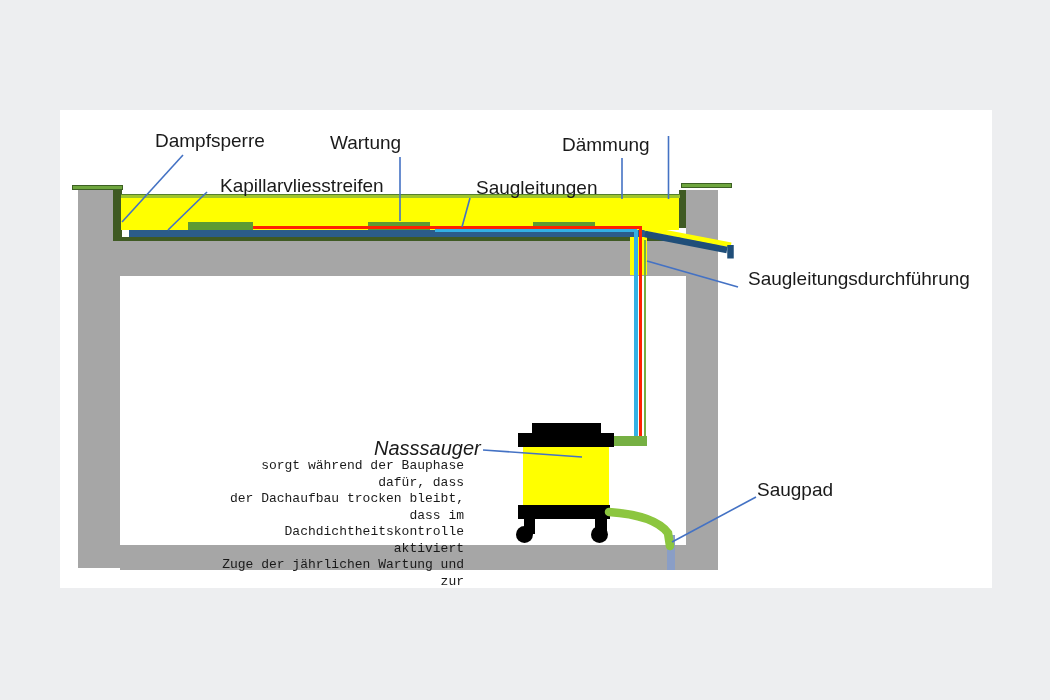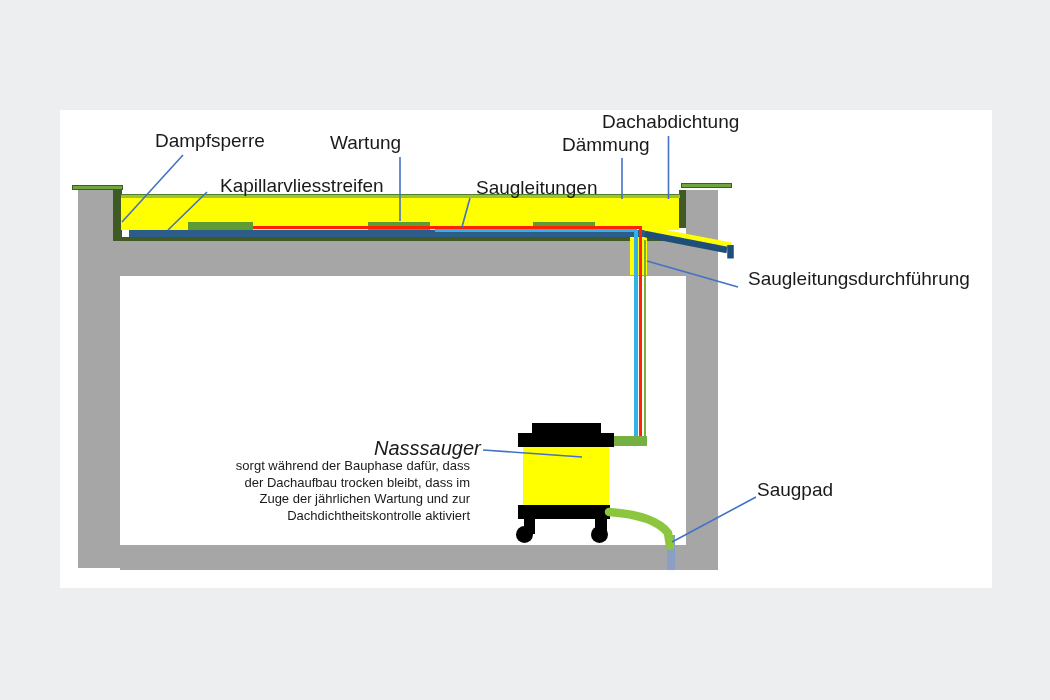--- a/index.html
+++ b/index.html
@@ -85,25 +85,24 @@
       <path d="M 483,450 L 582,457"></path>
       <path d="M 756,497 L 672,542"></path>
     </g>
   </svg>
 
   <div class="label" style="left:155px;top:130px;">Dampfsperre</div>
   <div class="label" style="left:330px;top:132px;">Wartung</div>
   <div class="label" style="left:220px;top:175px;text-align:right;">Kapillarvliesstreifen</div>
   <div class="label" style="left:464px;top:177px;margin-left:12px;">Saugleitungen</div>
   <div class="label" style="left:562px;top:134px;">Dämmung</div>
-  <div class="label" style="left:602px;top:111px;">Dachabdichtung</div>
   <div class="label" style="left:739px;top:268px;margin-left:9px;">Saugleitungsdurchführung</div>
   <div class="label" style="left:374px;top:437px;font-size:20px;font-style:italic;">Nasssauger</div>
   <div class="label" style="left:757px;top:479px;">Saugpad</div>
 
-  <div class="desc" style="left:220px;top:458px;width:250px;">
+  <div class="desc" style="left:214px;top:458px;width:250px;font-family:Liberation Mono, monospace;">
     <div>sorgt während der Bauphase dafür, dass</div>
     <div>der Dachaufbau trocken bleibt, dass im</div>
+    <div>Dachdichtheitskontrolle aktiviert</div>
     <div>Zuge der jährlichen Wartung und zur</div>
-    <div>Dachdichtheitskontrolle aktiviert</div>
   </div>
 
 </div>
 
 </body></html>

